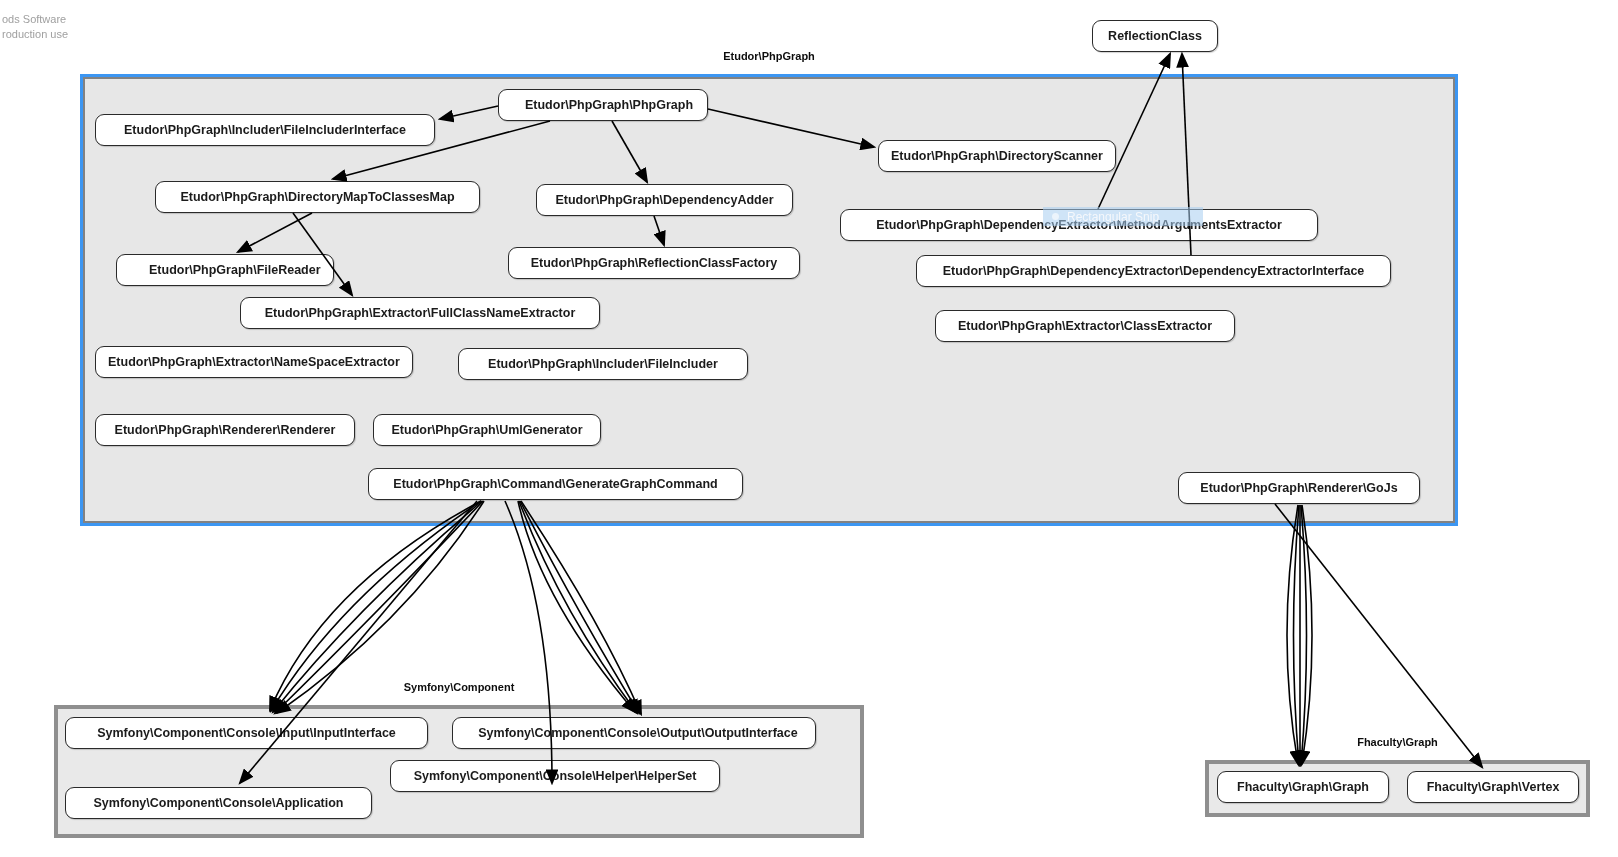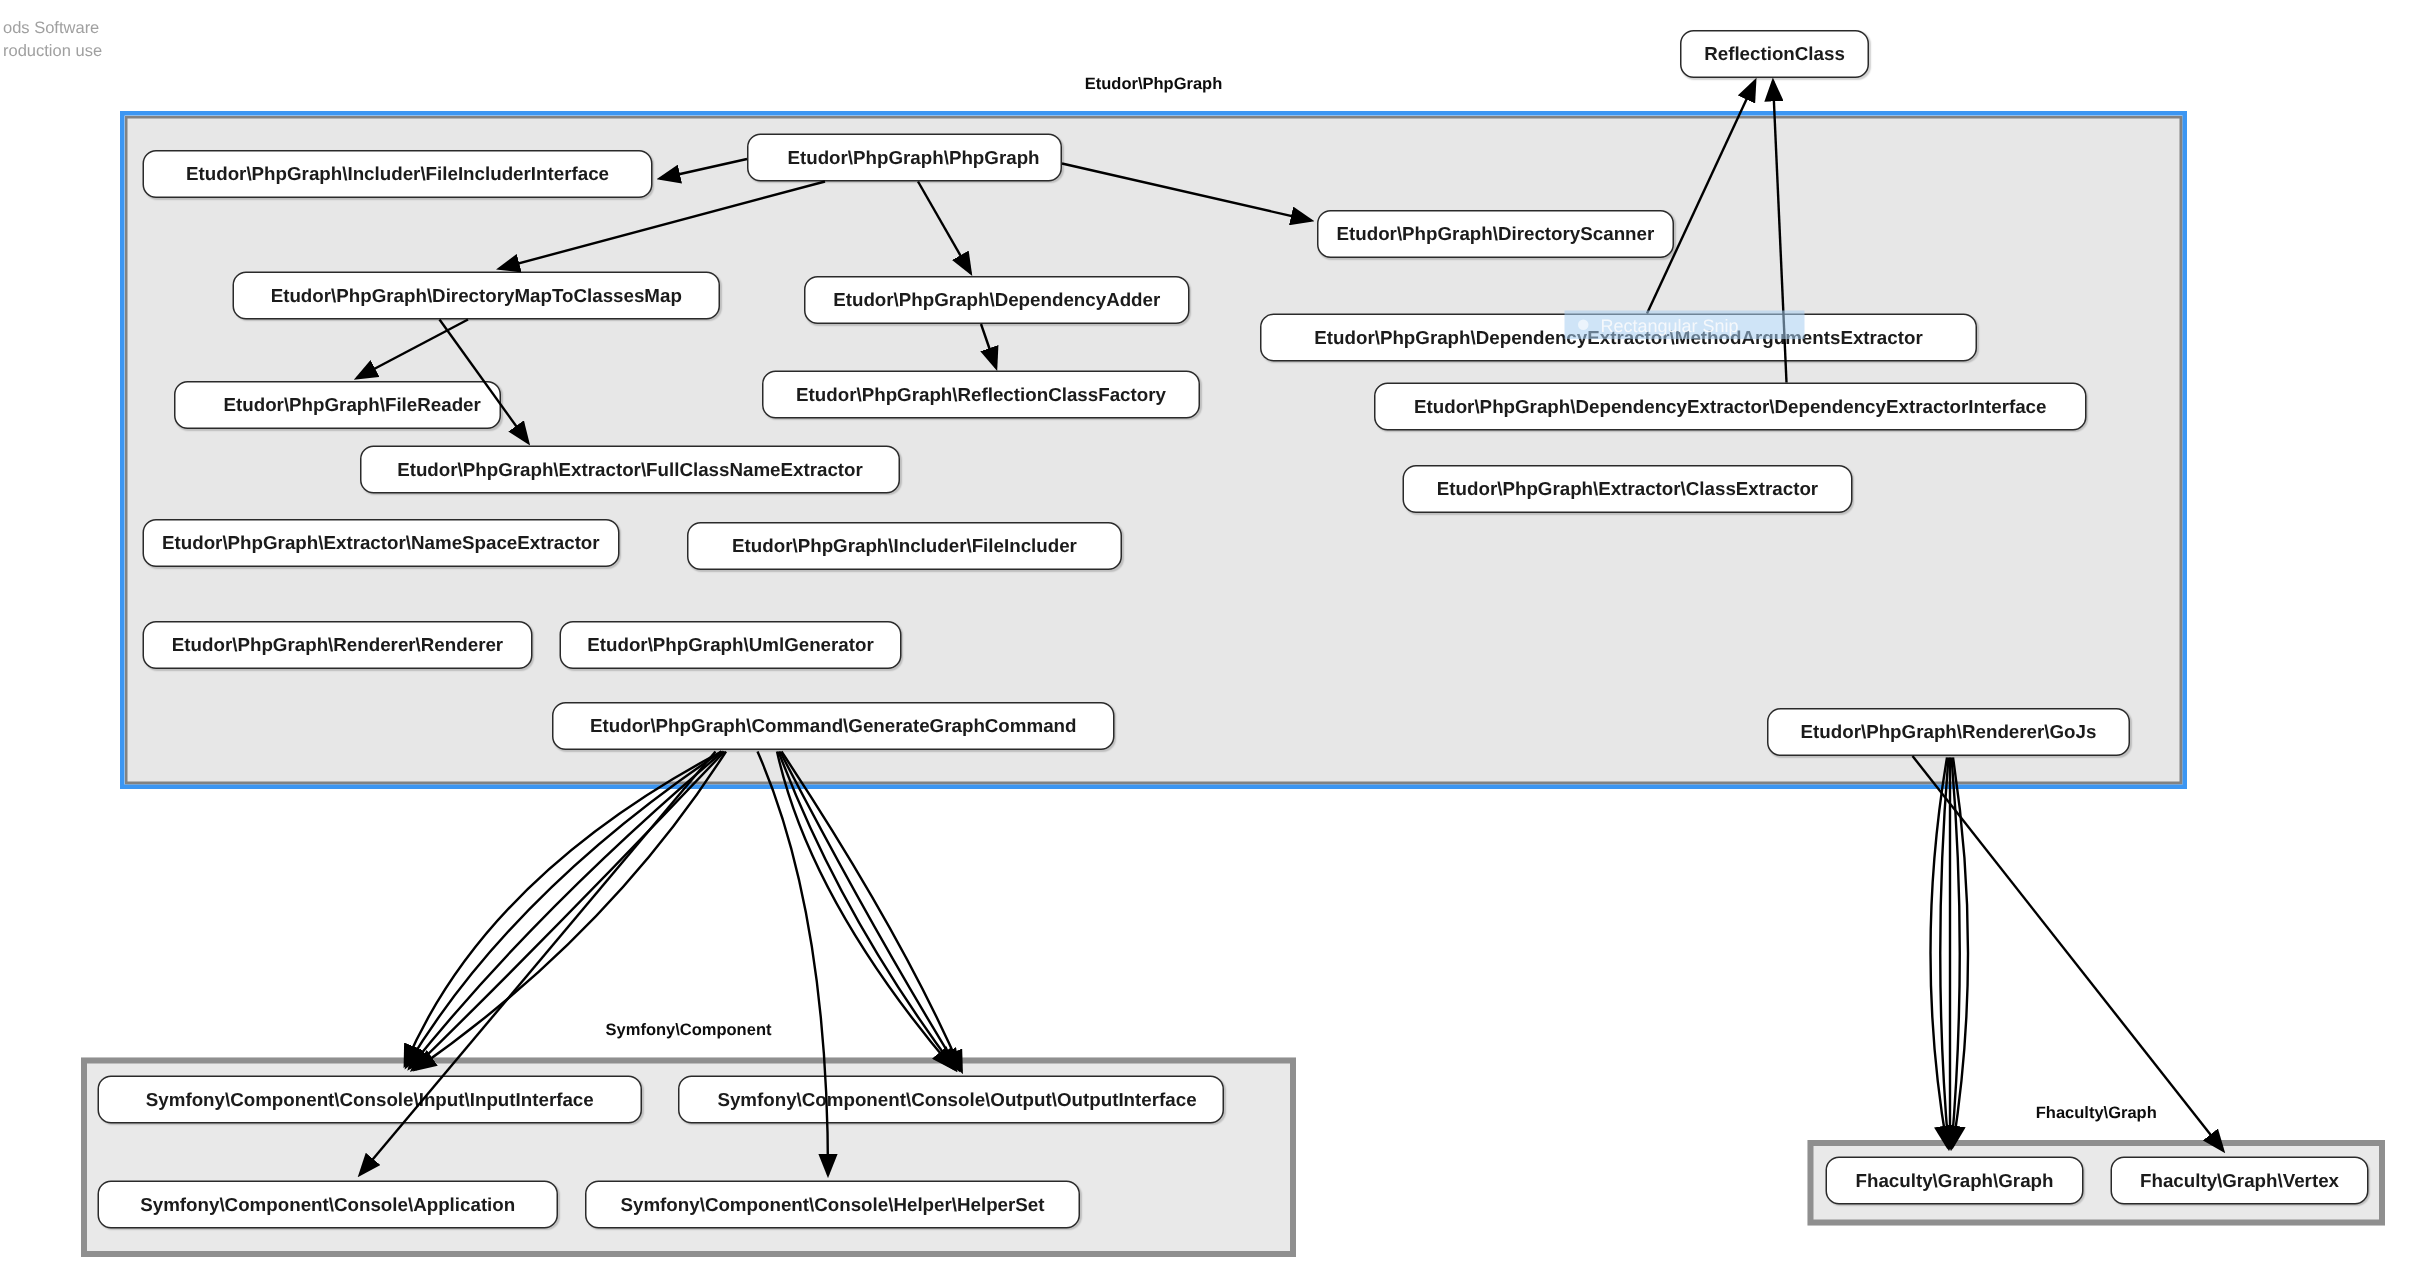--- a/index.html
+++ b/index.html
@@ -47,42 +47,42 @@
 
   <div id="group-layer">
       <div class="group group-blue" style="left: 80px; top: 74px; width: 1378px; height: 452px;"></div>
       <div class="group-title" style="left: 80px; top: 50px; width: 1378px;">Etudor\PhpGraph</div>
       <div class="group group-gray" style="left: 54px; top: 705px; width: 810px; height: 133px;"></div>
       <div class="group-title" style="left: 54px; top: 681px; width: 810px;">Symfony\Component</div>
       <div class="group group-gray" style="left: 1205px; top: 760px; width: 385px; height: 57px;"></div>
       <div class="group-title" style="left: 1205px; top: 736px; width: 385px;">Fhaculty\Graph</div>
     </div>
   <div id="node-layer">
-      <div class="node" style="left: 1120px; top: 20px; min-width: 126px;">ReflectionClass</div>
+      <div class="node" style="left: 1092px; top: 20px; min-width: 126px;">ReflectionClass</div>
       <div class="node" style="left: 498px; top: 89px; min-width: 210px; padding-left: 24px;">Etudor\PhpGraph\PhpGraph</div>
-      <div class="node" style="left: 95px; top: 100px; min-width: 340px;">Etudor\PhpGraph\Includer\FileIncluderInterface</div>
+      <div class="node" style="left: 95px; top: 114px; min-width: 340px;">Etudor\PhpGraph\Includer\FileIncluderInterface</div>
       <div class="node" style="left: 878px; top: 140px; min-width: 232px;">Etudor\PhpGraph\DirectoryScanner</div>
       <div class="node" style="left: 155px; top: 181px; min-width: 325px;">Etudor\PhpGraph\DirectoryMapToClassesMap</div>
       <div class="node" style="left: 536px; top: 184px; min-width: 257px;">Etudor\PhpGraph\DependencyAdder</div>
       <div class="node" style="left: 840px; top: 209px; min-width: 478px;">Etudor\PhpGraph\DependencyExtractor\MethodArgumentsExtractor</div>
       <div class="node" style="left: 508px; top: 247px; min-width: 292px;">Etudor\PhpGraph\ReflectionClassFactory</div>
       <div class="node" style="left: 916px; top: 255px; min-width: 475px;">Etudor\PhpGraph\DependencyExtractor\DependencyExtractorInterface</div>
       <div class="node" style="left: 116px; top: 254px; min-width: 207px; padding-left: 32px;">Etudor\PhpGraph\FileReader</div>
       <div class="node" style="left: 240px; top: 297px; min-width: 360px;">Etudor\PhpGraph\Extractor\FullClassNameExtractor</div>
       <div class="node" style="left: 935px; top: 310px; min-width: 300px;">Etudor\PhpGraph\Extractor\ClassExtractor</div>
       <div class="node" style="left: 95px; top: 346px; min-width: 285px;">Etudor\PhpGraph\Extractor\NameSpaceExtractor</div>
       <div class="node" style="left: 458px; top: 348px; min-width: 290px;">Etudor\PhpGraph\Includer\FileIncluder</div>
       <div class="node" style="left: 95px; top: 414px; min-width: 260px;">Etudor\PhpGraph\Renderer\Renderer</div>
       <div class="node" style="left: 373px; top: 414px; min-width: 228px;">Etudor\PhpGraph\UmlGenerator</div>
       <div class="node" style="left: 336px; top: 468px; min-width: 375px; margin-left: 32px;">Etudor\PhpGraph\Command\GenerateGraphCommand</div>
       <div class="node" style="left: 1178px; top: 472px; min-width: 242px;">Etudor\PhpGraph\Renderer\GoJs</div>
       <div class="node" style="left: 65px; top: 717px; min-width: 363px;">Symfony\Component\Console\Input\InputInterface</div>
       <div class="node" style="left: 452px; top: 717px; min-width: 364px; padding-left: 20px;">Symfony\Component\Console\Output\OutputInterface</div>
       <div class="node" style="left: 65px; top: 787px; min-width: 307px;">Symfony\Component\Console\Application</div>
-      <div class="node" style="left: 390px; top: 787px; min-width: 330px;">Symfony\Component\Console\Helper\HelperSet</div>
+      <div class="node" style="left: 390px; top: 760px; min-width: 330px;">Symfony\Component\Console\Helper\HelperSet</div>
       <div class="node" style="left: 1217px; top: 771px; min-width: 172px;">Fhaculty\Graph\Graph</div>
       <div class="node" style="left: 1407px; top: 771px; min-width: 172px;">Fhaculty\Graph\Vertex</div>
     </div>
 
   <svg id="edge-layer" width="1618" height="857" viewBox="0 0 1618 857">
     <defs>
       <marker id="arrow" viewBox="0 0 10 8" refX="8.5" refY="4" markerWidth="10" markerHeight="8" orient="auto">
         <path d="M0,0 L10,4 L0,8 Z" fill="#000000"></path>
       </marker>
     </defs>

